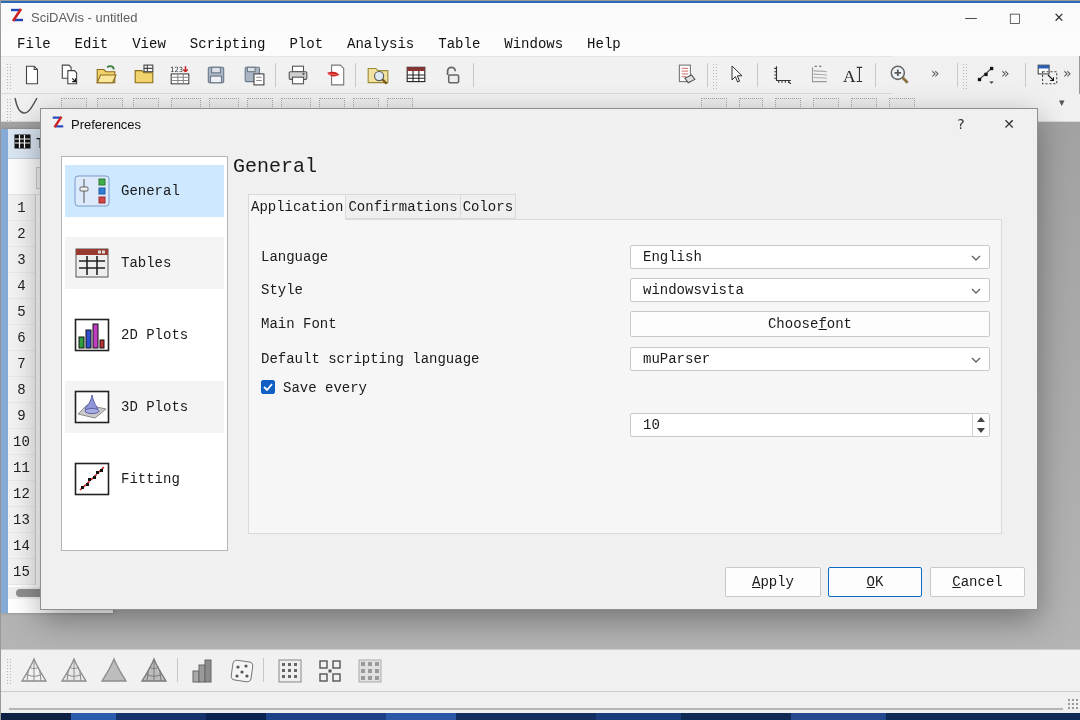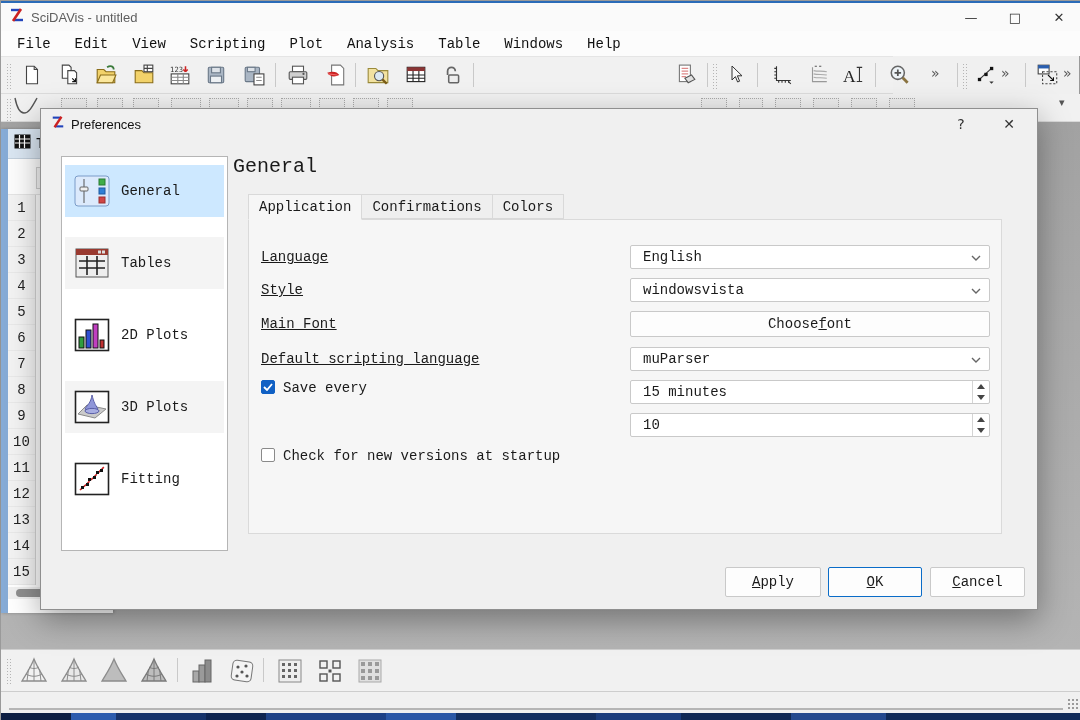--- a/index.html
+++ b/index.html
@@ -62,26 +62,26 @@
   .dlg-tbtn{position:absolute;top:0;width:40px;height:30px;display:flex;align-items:center;justify-content:center;
     color:#333;font-size:14px;font-family:"DejaVu Sans",sans-serif;}
   #dlg-sidebar{position:absolute;left:20px;top:47px;width:167px;height:395px;background:#fff;border:1px solid #b5b5b5;}
   .sb-item{position:absolute;left:3px;width:159px;height:52px;display:flex;align-items:center;}
   .sb-item.alt{background:#f4f4f4;}
   .sb-item.selected{background:#cde8ff;}
   .sb-icon{width:38px;height:38px;margin-left:8px;display:flex;align-items:center;justify-content:center;}
   .sb-label{font-size:14px;color:#1a1a1a;margin-left:10px;}
   #dlg-heading{position:absolute;left:192px;top:46px;font-size:20px;color:#1a1a1a;}
   #tabs{position:absolute;left:207px;top:85px;height:26px;display:flex;}
-  .tab{height:25px;padding:0 10px;display:flex;align-items:center;font-size:14px;color:#1a1a1a;
+  .tab{height:25px;padding:0 2px;display:flex;align-items:center;font-size:14px;color:#1a1a1a;
     background:#efefef;border:1px solid #d9d9d9;border-left:none;}
   .tab:first-child{border-left:1px solid #d9d9d9;}
   .tab.active{background:#f6f6f6;height:26px;border-bottom:1px solid #f6f6f6;position:relative;z-index:3;}
   #pane{position:absolute;left:207px;top:110px;width:754px;height:315px;background:#f6f6f6;border:1px solid #dadada;}
-  .flabel{position:absolute;left:12px;font-size:14px;color:#1a1a1a;height:24px;display:flex;align-items:center;text-decoration:underline;}
+  .flabel{position:absolute;left:12px;font-size:14px;color:#1a1a1a;height:24px;display:flex;align-items:center;}
   .fctrl{position:absolute;left:381px;width:360px;height:24px;background:#fff;border:1px solid #c9c9c9;
     border-radius:2px;display:flex;align-items:center;font-size:14px;color:#1a1a1a;}
   .fctrl .val{margin-left:12px;}
   .ddchev{position:absolute;right:8px;top:9px;}
   .spin-btns{position:absolute;right:0;top:0;width:17px;height:22px;border-left:1px solid #d4d4d4;}
   .spin-up,.spin-down{height:11px;display:flex;align-items:center;justify-content:center;}
   .tri-up{width:0;height:0;border-left:4px solid transparent;border-right:4px solid transparent;border-bottom:5px solid #444;}
   .tri-down{width:0;height:0;border-left:4px solid transparent;border-right:4px solid transparent;border-top:5px solid #444;}
   .fbtn{position:absolute;left:381px;width:360px;height:26px;background:#fdfdfd;border:1px solid #c9c9c9;
     border-radius:2px;display:flex;align-items:center;justify-content:center;font-size:14px;color:#1a1a1a;}
@@ -584,48 +584,33 @@
     </div>
 
     <div class="cbrow" style="top:160px">
       <span class="cb checked">
         <svg width="10" height="8" viewBox="0 0 10 8">
             <path d="M1 4l3 3 5-6" fill="none" stroke="#fff" stroke-width="1.8"></path>
           </svg>
         </span>
       <span>Save every</span>
     </div>
-    <div class="fctrl" style="top:160px">
-      <span class="val">15 minutes</span>
-      <div class="spin-btns">
-        <div class="spin-up">
-            <i class="tri-up"></i>
-          </div>
-        <div class="spin-down">
-            <i class="tri-down"></i>
-          </div>
-      </div>
-    </div>
 
     <div class="fctrl" style="top:193px">
       <span class="val">10</span>
       <div class="spin-btns">
         <div class="spin-up">
             <i class="tri-up"></i>
           </div>
         <div class="spin-down">
             <i class="tri-down"></i>
           </div>
       </div>
     </div>
 
-    <div class="cbrow" style="top:228px">
-      <span class="cb"></span>
-      <span>Check for new versions at startup</span>
-    </div>
   </div>
 
   <div class="dlgbtn" style="left:684px;width:96px">
     <span class="u">A</span>
       <span>pply</span>
   </div>
   <div class="dlgbtn default" style="left:787px;width:94px">
     <span class="u">O</span>
       <span>K</span>
   </div>

